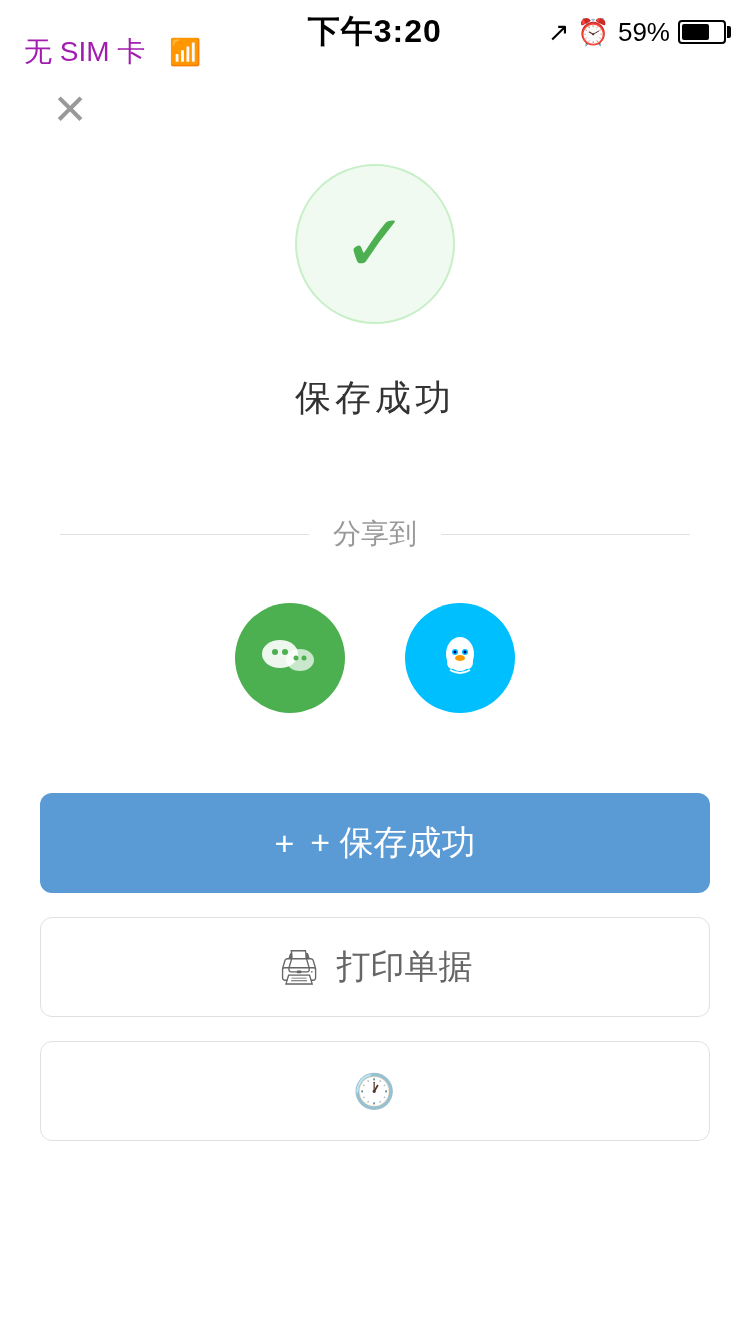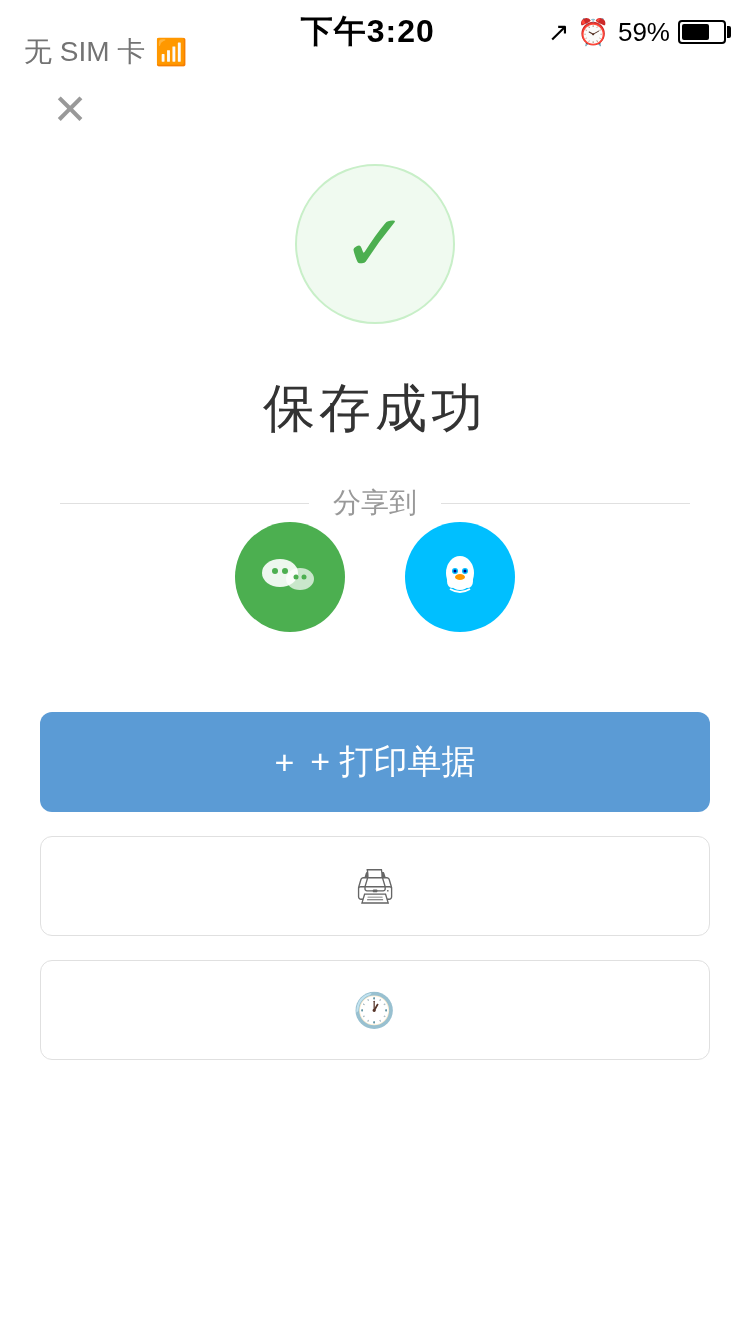--- a/index.html
+++ b/index.html
@@ -25,23 +25,23 @@
       display: flex;
       align-items: center;
       justify-content: space-between;
       padding: 0 24px;
       background: #ffffff;
     }
 
     .status-left {
       display: flex;
       align-items: center;
-      gap: 10px;
+      gap: 24px;
       font-size: 28px;
-      color: #737373;
+      color: #a21caf;
       font-weight: 500;
       margin-top: 40px;
     }
 
     .wifi-icon {
       font-size: 26px;
     }
 
     .status-center {
       font-size: 32px;
@@ -129,33 +129,34 @@
     }
 
     .checkmark {
       font-size: 80px;
       color: #4CAF50;
       line-height: 1;
     }
 
     
     .success-text {
-      font-size: 52px;
+      font-size: 36px;
       font-weight: 500;
       color: #333;
-      margin-bottom: 40px;
+      margin-bottom: 92px;
       letter-spacing: 4px;
     }
 
     
     .share-divider {
       width: 100%;
       display: flex;
       align-items: center;
       padding: 0 60px;
+      margin-bottom: 50px;
     }
 
     .divider-line {
       flex: 1;
       height: 1px;
       background: #e0e0e0;
     }
 
     .share-label {
       font-size: 28px;
@@ -293,25 +294,26 @@
         <circle cx="37" cy="26" r="1.5" fill="#000080"></circle>
         <ellipse cx="32" cy="32" rx="5" ry="3" fill="#FF9800"></ellipse>
         <path d="M22 44 Q32 50 42 44" stroke="white" stroke-width="2" fill="none"></path>
       </svg>
     </div>
   </div>
 
   <div class="buttons-container">
     <button class="btn btn-primary">
       <span class="btn-icon">+</span>
-      <span>+ 打印单据</span>
+      <span>+ 保存成功</span>
     </button>
 
     <button class="btn btn-secondary">
       <span class="btn-icon">🖨</span>
+      <span>打印单据</span>
     </button>
 
     <button class="btn btn-secondary">
       <span class="btn-icon">🕐</span>
     </button>
   </div>
 
 </div>
 
 </body></html>

